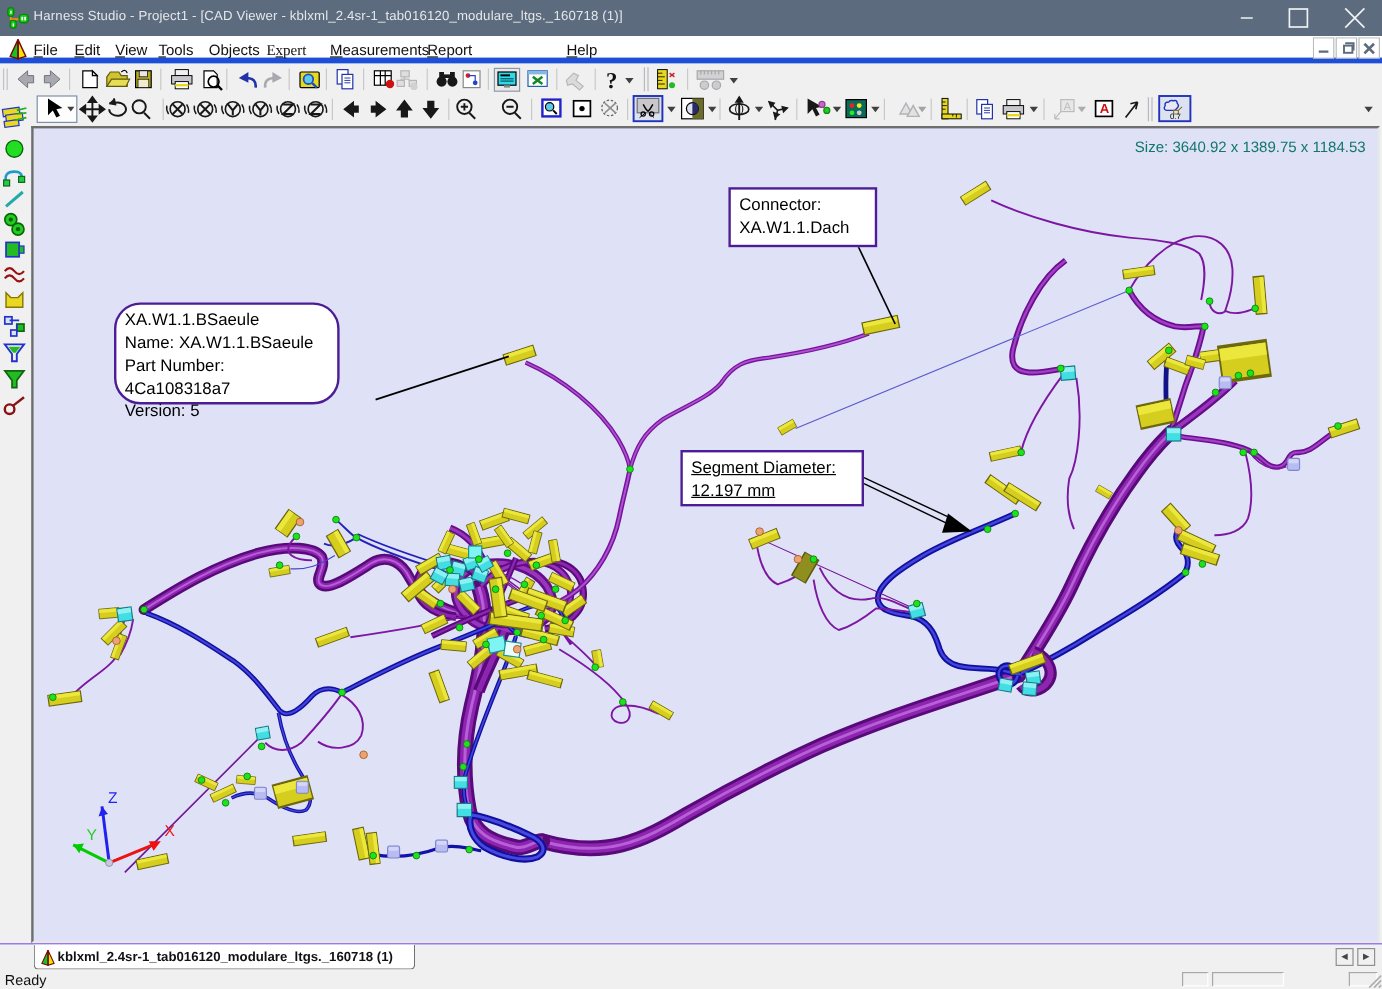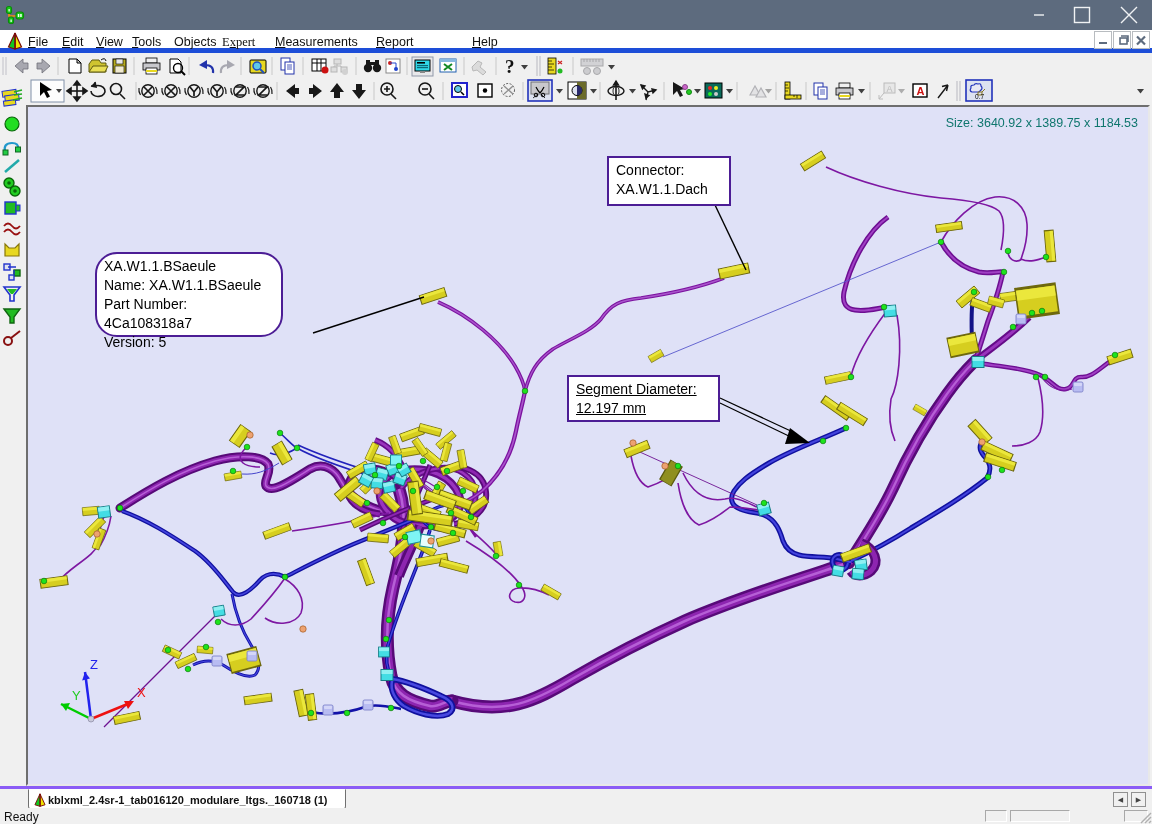--- a/index.html
+++ b/index.html
@@ -11,21 +11,21 @@
 .menu { position:absolute; top:5px; font-size:12.5px; color:#111; }
 .menu u { text-decoration:underline; }
 #tb1 { position:absolute; left:0; top:53px; width:1152px; height:26px; background:#f0f0f0; }
 #tb2 { position:absolute; left:0; top:79px; width:1152px; height:24px; background:#f0f0f0; }
 .ticon { position:absolute; top:2px; }
 #lefttb { position:absolute; left:0; top:79px; width:24px; height:707px; background:#f0f0f0; }
 #canvasframe { position:absolute; left:24px; top:103px; width:1128px; height:683px; background:#f0f0f0; }
 #canvas { position:absolute; left:2px; top:2px; width:1124px; height:681px; background:#dfe1f7; border:2px solid; border-color:#6e6e6e #e8e8e8 #e8e8e8 #6e6e6e; }
 #sizetext { position:absolute; right:14px; top:116px; font-size:12.5px; color:#0f766e; }
 .anno { position:absolute; background:#ffffff; border:2px solid #4c1d95; font-size:14px; color:#000; line-height:19px; padding:3px 7px 3px 7px; }
-#tabbar { position:absolute; left:0; top:786px; width:1152px; height:22px; background:#f0f0f0; border-top:3px solid #8b5cf6; }
+#tabbar { position:absolute; left:0; top:786px; width:1152px; height:22px; background:#f0f0f0; border-top:1px solid #8b5cf6; }
 #tab1 { position:absolute; left:28px; top:0px; width:318px; height:21px; background:#ffffff; border:1px solid #707070; border-top:1px solid #fff; border-radius:0 0 4px 4px; }
 #tab1 .tabtext { position:absolute; left:19px; top:4px; font-size:11px; font-weight:bold; color:#111; }
 .tabarrow { position:absolute; top:3px; width:15px; height:15px; background:#f0f0f0; border:1px solid #909090; font-size:7px; text-align:center; line-height:14px; color:#444; }
 #statusbar { position:absolute; left:0; top:808px; width:1152px; height:16px; background:#f0f0f0; }
 #statusbar .ready { position:absolute; left:4px; top:2px; font-size:12px; color:#111; }
 .spanel { position:absolute; top:2px; height:12px; border:1px solid; border-color:#a8a8a8 #fff #fff #a8a8a8; }
 </style>
 </head>
 <body>
 
@@ -33,20 +33,21 @@
   <svg class="ticon" style="left:5px; top:5px;" width="20" height="20" viewBox="0 0 20 20">
     <path d="M 4,9 L 4,11 L 12,11" fill="none" stroke="#f09010" stroke-width="1.6"></path>
     <rect x="1.5" y="1.5" width="5" height="7" rx="2" fill="#18c818" stroke="#0a8a0a" stroke-width="1.2"></rect>
     <rect x="3.5" y="12" width="5" height="6.5" rx="2" fill="#18c818" stroke="#0a8a0a" stroke-width="1.2"></rect>
     <rect x="11" y="7" width="7.5" height="7" rx="2.5" fill="#18c818" stroke="#0a8a0a" stroke-width="1.2"></rect>
     <rect x="12.8" y="9" width="1.5" height="3" fill="#fff"></rect>
     <rect x="15.2" y="9" width="1.5" height="3" fill="#fff"></rect>
     <rect x="3.5" y="4" width="1.2" height="2.5" fill="#fff"></rect>
     <rect x="5.5" y="14.5" width="1.2" height="2.5" fill="#fff"></rect>
   </svg>
+  <span class="ttext">Harness Studio - Project1 - [CAD Viewer - kblxml_2.4sr-1_tab016120_modulare_ltgs._160718 (1)]</span>
   <svg class="winbtn" style="right:94px;" width="46" height="30">
       <line x1="22" y1="15" x2="32" y2="15" stroke="#f0f2f4" stroke-width="1.4"></line>
     </svg>
   <svg class="winbtn" style="right:47px;" width="46" height="30">
       <rect x="15.5" y="7.5" width="15" height="15" fill="none" stroke="#f0f2f4" stroke-width="1.4"></rect>
     </svg>
   <svg class="winbtn" style="right:0px;" width="46" height="30">
       <path d="M15,7 L31,23 M31,7 L15,23" stroke="#f0f2f4" stroke-width="1.4"></path>
     </svg>
 </div>
@@ -57,21 +58,21 @@
     <polygon points="9,1 2.5,15 9,17" fill="#10c820" stroke="#7a0a0a" stroke-width="1.2"></polygon>
     <line x1="9" y1="1" x2="9" y2="17" stroke="#7a0a0a" stroke-width="1.2"></line>
   </svg>
   <span class="menu" style="left:28px;"><u>F</u>ile</span>
   <span class="menu" style="left:62px;"><u>E</u>dit</span>
   <span class="menu" style="left:96px;"><u>V</u>iew</span>
   <span class="menu" style="left:132px;"><u>T</u>ools</span>
   <span class="menu" style="left:174px;">Objects</span>
   <span class="menu" style="left:222px;font-family:Liberation Serif, serif;">E<u>x</u>pert</span>
   <span class="menu" style="left:275px;"><u>M</u>easurements</span>
-  <span class="menu" style="left:376px;text-align:center;"><u>R</u>eport</span>
+  <span class="menu" style="left:356px;text-align:center;"><u>R</u>eport</span>
   <span class="menu" style="left:412px;margin-top:28px;"><u>W</u>indow</span>
   <span class="menu" style="left:472px;"><u>H</u>elp</span>
 
   <svg class="ticon" style="left:1094px; top:1px;" width="56" height="19" viewBox="0 0 56 19">
     <rect x="0.5" y="0.5" width="17" height="17" fill="#fff" stroke="#b8bcc0"></rect>
     <rect x="19.5" y="0.5" width="17" height="17" fill="#fff" stroke="#b8bcc0"></rect>
     <rect x="38.5" y="0.5" width="17" height="17" fill="#fff" stroke="#b8bcc0"></rect>
     <line x1="5" y1="12" x2="13" y2="12" stroke="#5d6b7e" stroke-width="2"></line>
     <rect x="26" y="7" width="7" height="6" fill="none" stroke="#5d6b7e" stroke-width="1.6"></rect>
     <path d="M27,5 h7 v6" fill="none" stroke="#5d6b7e" stroke-width="1.6"></path>

